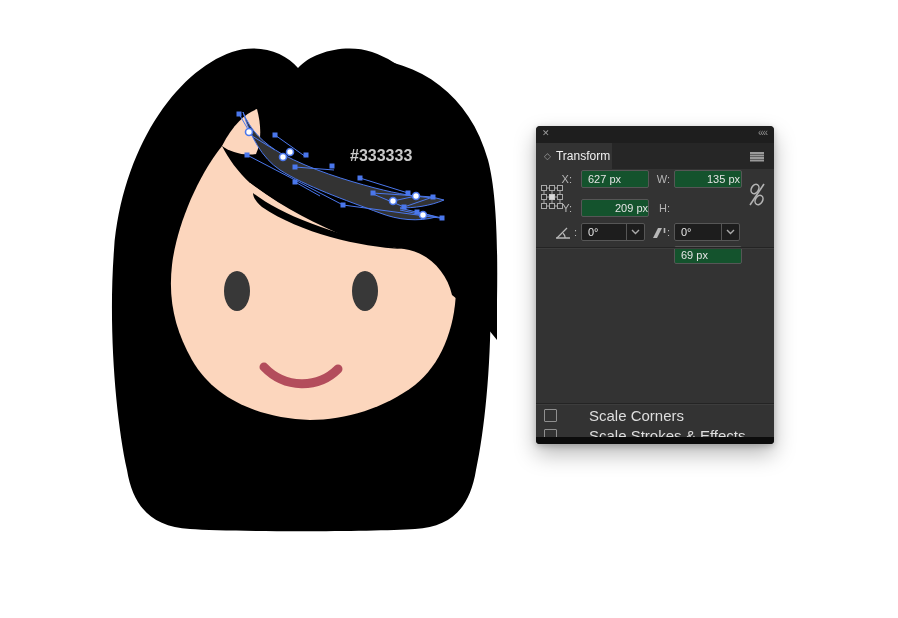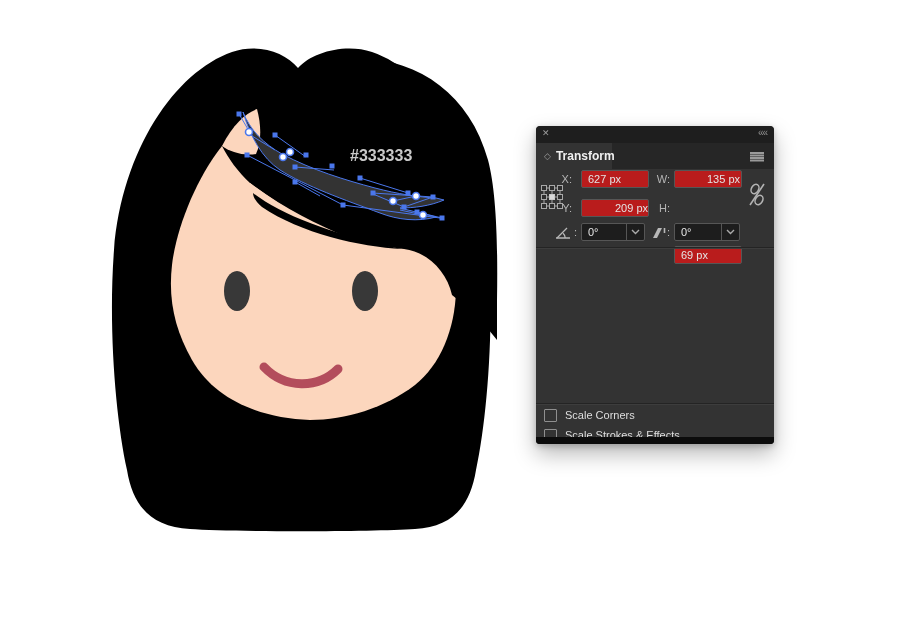--- a/index.html
+++ b/index.html
@@ -14,39 +14,39 @@
     border-radius:4px;box-shadow:0 10px 22px rgba(0,0,0,.28),0 2px 6px rgba(0,0,0,.22);
     font-size:11px;color:#c8c8c8;overflow:hidden;}
   .p-titlebar{position:absolute;left:0;top:0;right:0;height:17px;background:#1e1e1e;
     border-radius:4px 4px 0 0;}
   .p-close{position:absolute;left:6px;top:2px;font-size:9px;color:#9a9a9a;cursor:default;}
   .p-collapse{position:absolute;right:7px;top:1px;font-size:10px;color:#8f8f8f;letter-spacing:-1px;}
   .p-tabrow{position:absolute;left:0;top:17px;right:0;height:26px;background:#262626;}
   .p-tab{position:absolute;left:0;top:0;width:76px;height:26px;background:#333333;
     display:flex;align-items:center;gap:5px;padding-left:8px;box-sizing:border-box;}
   .p-tab-cycle{color:#9a9a9a;font-size:9px;}
-  .p-tab-label{color:#f0f0f0;font-weight:bold;font-size:12px;}
+  .p-tab-label{color:#f0f0f0;font-weight:normal;font-size:12px;}
   .p-menu{position:absolute;right:10px;top:9px;width:14px;height:1.5px;background:#9a9a9a;
     box-shadow:0 2.5px 0 #9a9a9a,0 5px 0 #9a9a9a,0 7.5px 0 #9a9a9a;}
   .p-body{position:absolute;left:0;top:43px;right:0;bottom:0;background:#333333;}
   .lbl{position:absolute;color:#b5b5b5;font-size:11px;text-align:right;}
-  .fld{position:absolute;height:18px;background:#b91c1c;border:1px solid #565656;border-radius:2px;
+  .fld{position:absolute;height:18px;background:#14532d;border:1px solid #565656;border-radius:2px;
     color:#e4e4e4;font-size:11px;font-family:"Liberation Sans",sans-serif;padding:0 0 0 6px;
     box-sizing:border-box;width:68px;}
   .combo{position:absolute;height:18px;background:#1d1d1d;border:1px solid #565656;border-radius:2px;
     box-sizing:border-box;display:flex;}
   .combo input{flex:1;min-width:0;background:transparent;border:none;color:#e4e4e4;font-size:11px;
     font-family:"Liberation Sans",sans-serif;padding:0 0 0 6px;}
   .combo .chev{width:17px;border-left:1px solid #565656;display:flex;align-items:center;
     justify-content:center;}
   .divider{position:absolute;left:0;right:0;height:1px;background:#242424;box-shadow:0 1px 0 #3d3d3d;}
   .empty-msg{position:absolute;left:0;right:0;top:185px;text-align:center;color:#6e6e6e;font-size:11px;}
   .cbrow{position:absolute;left:8px;height:14px;display:flex;align-items:center;gap:8px;}
   .cbox{width:11px;height:11px;border:1px solid #8f8f8f;border-radius:1px;background:transparent;}
-  .cblabel{color:#dedede;font-size:11px;}
+  .cblabel{color:#dedede;font-size:15px;margin-left:24px;}
   .p-bottom{position:absolute;left:0;right:0;top:311px;height:7px;background:#0c0c0c;}
   .icon-slot{position:absolute;}
 </style>
 </head>
 <body>
 
 <div class="stage">
 
   <svg class="art" width="530" height="618" viewBox="0 0 530 618">
 

